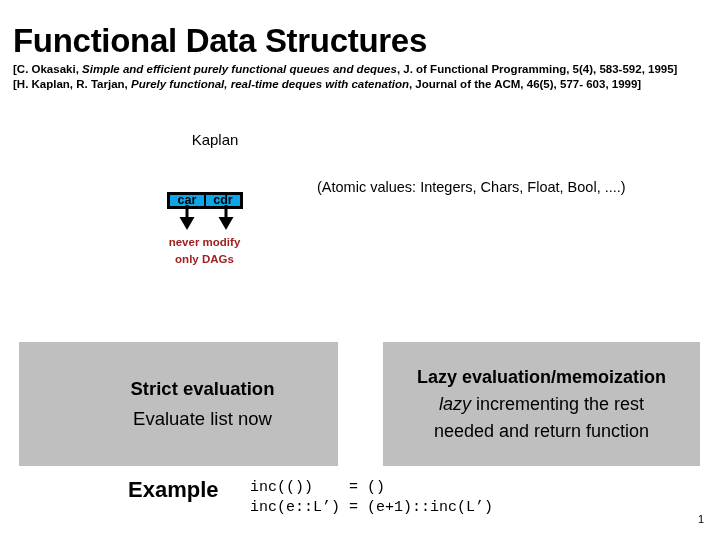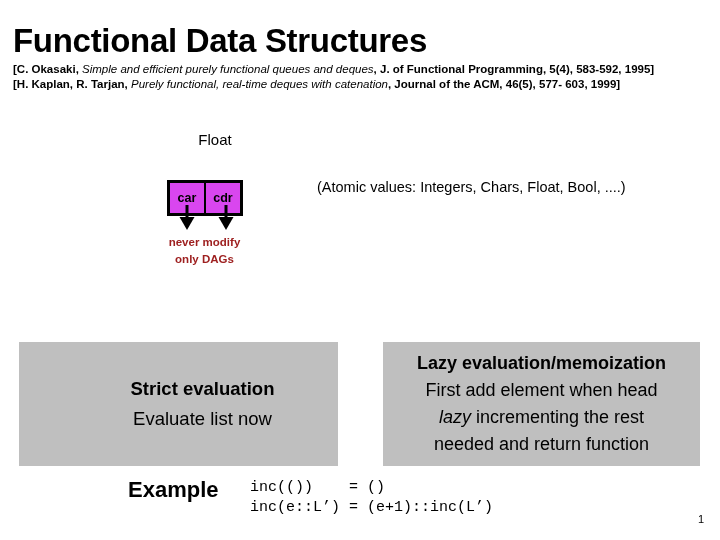--- a/index.html
+++ b/index.html
@@ -33,41 +33,41 @@
     position: absolute;
     left: 13px;
     top: 62px;
     width: 700px;
     font-size: 11.5px;
     line-height: 15px;
     font-weight: bold;
     white-space: nowrap;
   }
   .citation { white-space: nowrap; }
-  .cit-title { font-style: italic; font-weight: normal; margin-top: 16px; }
+  .cit-title { font-style: italic; font-weight: bold; margin-top: 16px; }
 
   
   #purely-functional-label {
     position: absolute;
     left: 150px;
     top: 131px;
     width: 130px;
     text-align: center;
     font-size: 15px;
     line-height: 18px;
   }
 
   
   #cons-cell {
     position: absolute;
     left: 167px;
-    top: 180px;
+    top: 192px;
     width: 76px;
-    height: 36px;
-    background: #d946ef;
+    height: 17px;
+    background: #0ea5e9;
     border: 3px solid #000000;
     box-sizing: border-box;
     display: flex;
   }
   .cons-half {
     flex: 1 1 50%;
     display: flex;
     align-items: center;
     justify-content: center;
     font-size: 12.5px;
@@ -174,21 +174,21 @@
 <body>
 
 <div id="slide-title">Functional Data Structures</div>
 
 <div id="citations">
   <div class="citation"><span>[C. Okasaki, </span><span class="cit-title">Simple and efficient purely functional queues and deques</span><span>, J. of Functional Programming, 5(4), 583-592, 1995]</span></div>
   <div class="citation"><span>[H. Kaplan,  R. Tarjan, </span><span class="cit-title">Purely functional, real-time deques with catenation</span><span>, Journal of the ACM, 46(5), 577- 603, 1999]</span></div>
 </div>
 
 <div id="purely-functional-label">
-  <div>Float</div>
+  <div>Kaplan</div>
 </div>
 
 <div id="cons-cell">
   <div class="cons-half" id="cons-car">car</div>
   <div class="cons-half" id="cons-cdr">cdr</div>
 </div>
 
 <svg class="cons-arrow" id="cons-arrow-car" viewBox="0 0 18 25">
   <line x1="9" y1="0" x2="9" y2="14" stroke="#000000" stroke-width="3"></line>
   <polygon points="1.5,12 16.5,12 9,25" fill="#000000"></polygon>
@@ -205,21 +205,20 @@
 
 <div id="atomic-values">(Atomic values: Integers, Chars, Float, Bool, ....)</div>
 
 <div class="grey-panel" id="strict-panel">
   <div class="panel-line bold">Strict evaluation</div>
   <div class="panel-line">Evaluate list now</div>
 </div>
 
 <div class="grey-panel" id="lazy-panel">
   <div class="panel-line bold">Lazy evaluation/memoization</div>
-  <div class="panel-line">First add element when head</div>
   <div class="panel-line italic-lead"><span class="ital">lazy</span><span> incrementing the rest</span></div>
   <div class="panel-line">needed and return function</div>
 </div>
 
 <div id="example-label">Example</div>
 <div id="example-code">inc(())    = ()
 inc(e::L’) = (e+1)::inc(L’)</div>
 
 <div id="page-number">1</div>
 

